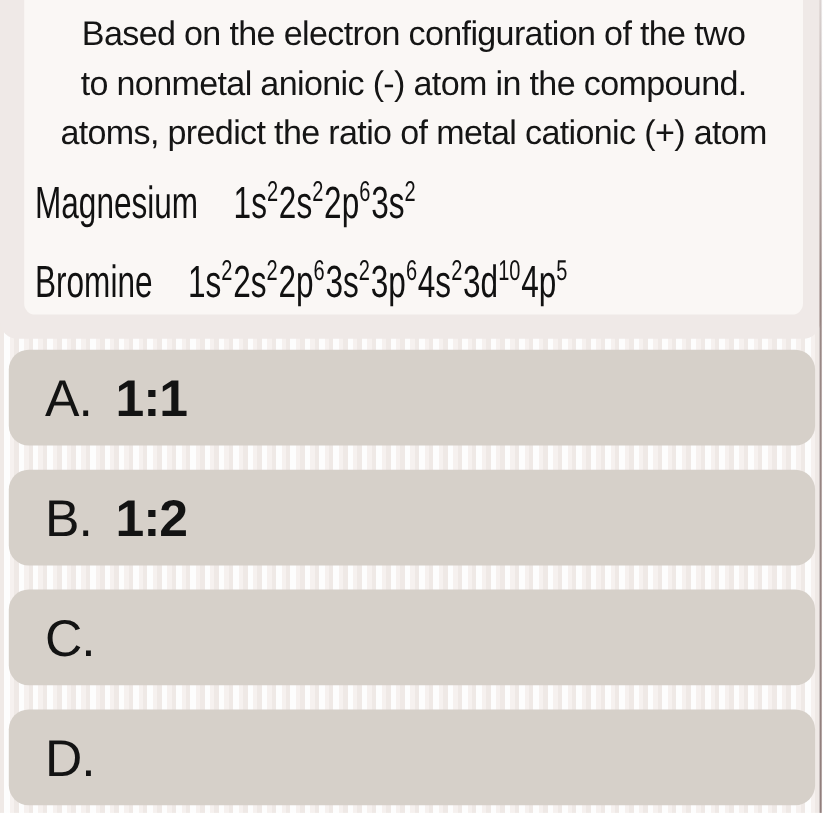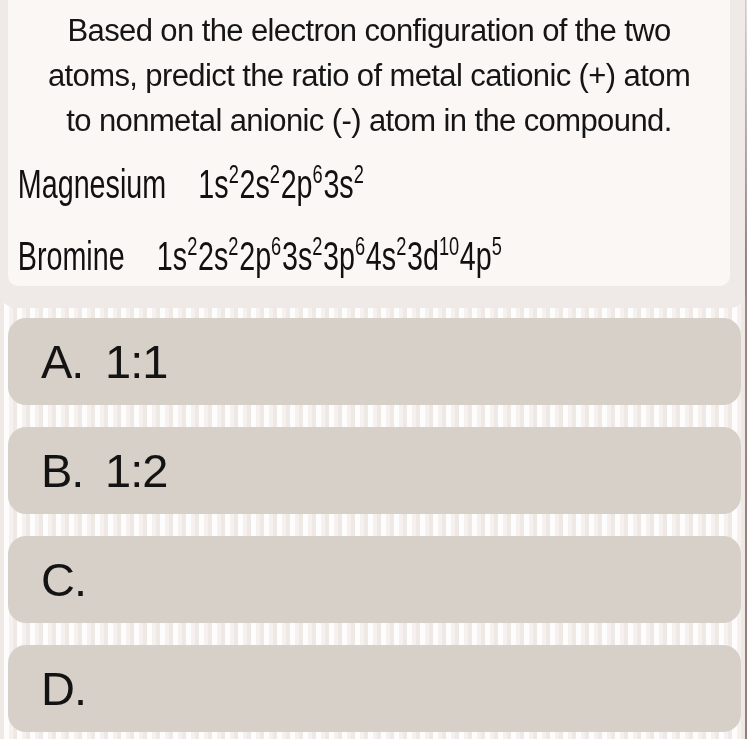--- a/index.html
+++ b/index.html
@@ -17,21 +17,21 @@
 
   
   .question-card {
     position: relative;
     margin: 0 2px 0 0;
     height: 308px;
     background: #efe9e7;
     border-radius: 0 0 16px 16px;
   }
   .question-inner {
-    margin: 0 16px 0 8px;
+    margin: 0 16px 0 22px;
     height: 286px;
     background: #faf7f5;
     border-radius: 0 0 10px 10px;
     overflow: hidden;
   }
   .question-text {
     padding: 8px 4px 0;
     font-size: 31px;
     line-height: 45px;
     letter-spacing: -0.6px;
@@ -69,21 +69,21 @@
     font-family: "Liberation Sans", sans-serif;
     font-size: 47px;
     letter-spacing: -1px;
     color: #131313;
     width: calc(100% - 15px);
     box-sizing: border-box;
     cursor: pointer;
     text-align: left;
   }
   .option-letter { display: inline-block; width: 64px; }
-  .option-value  { display: inline-block; }
+  .option-value  { display: inline-block; font-weight: bold; }
 
   
   .edge-line {
     position: absolute;
     top: 0; right: 1px;
     width: 2px; height: 739px;
     background: linear-gradient(180deg,
       rgba(74,42,38,0.15) 0%,
       rgba(74,42,38,0.55) 35%,
       rgba(74,42,38,0.6) 100%);
@@ -91,22 +91,22 @@
   }
 </style>
 </head>
 <body>
 
 <div class="question-card">
   <div class="question-inner">
 
     <div class="question-text">
       <div>Based on the electron configuration of the two</div>
+      <div>to nonmetal anionic (-) atom in the compound.</div>
       <div>atoms, predict the ratio of metal cationic (+) atom</div>
-      <div>to nonmetal anionic (-) atom in the compound.</div>
     </div>
 
     <div class="element-lines">
 
       <div class="element-line">
         <span class="element-name">Magnesium</span><span class="config"><span>1s</span><sup>2</sup><span>2s</span><sup>2</sup><span>2p</span><sup>6</sup><span>3s</span><sup>2</sup></span>
       </div>
 
       <div class="element-line">
         <span class="element-name">Bromine</span><span class="config"><span>1s</span><sup>2</sup><span>2s</span><sup>2</sup><span>2p</span><sup>6</sup><span>3s</span><sup>2</sup><span>3p</span><sup>6</sup><span>4s</span><sup>2</sup><span>3d</span><sup>10</sup><span>4p</span><sup>5</sup></span>

